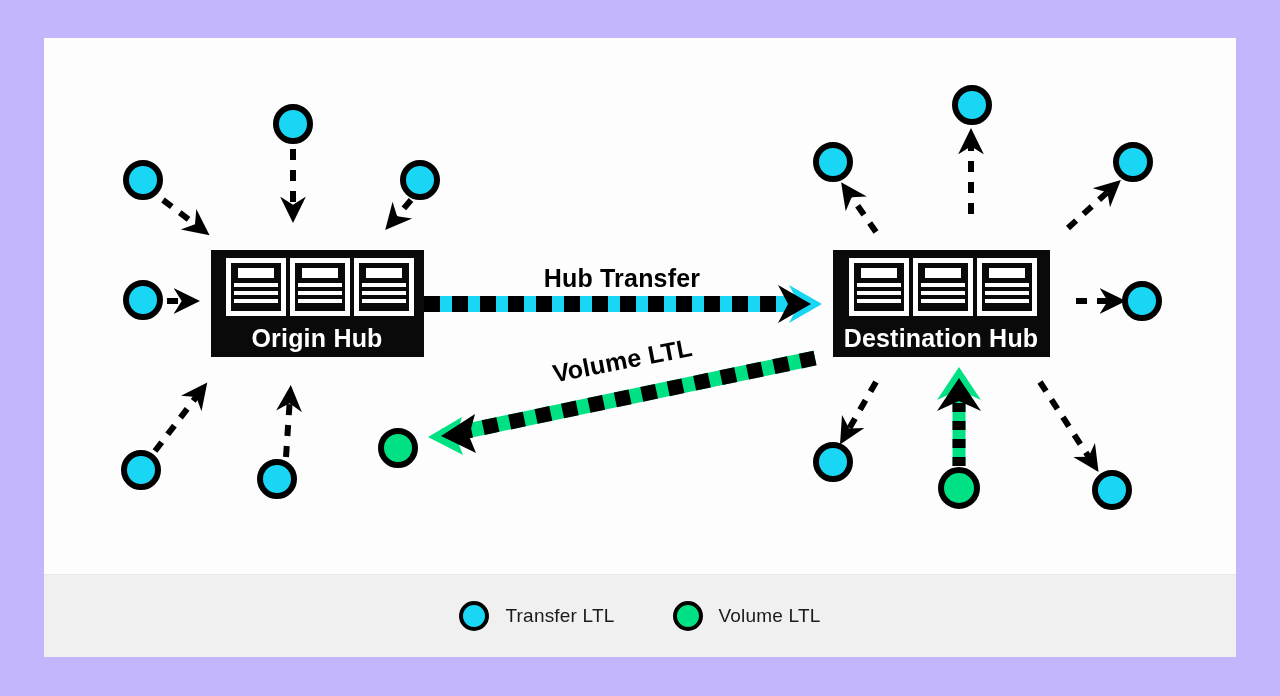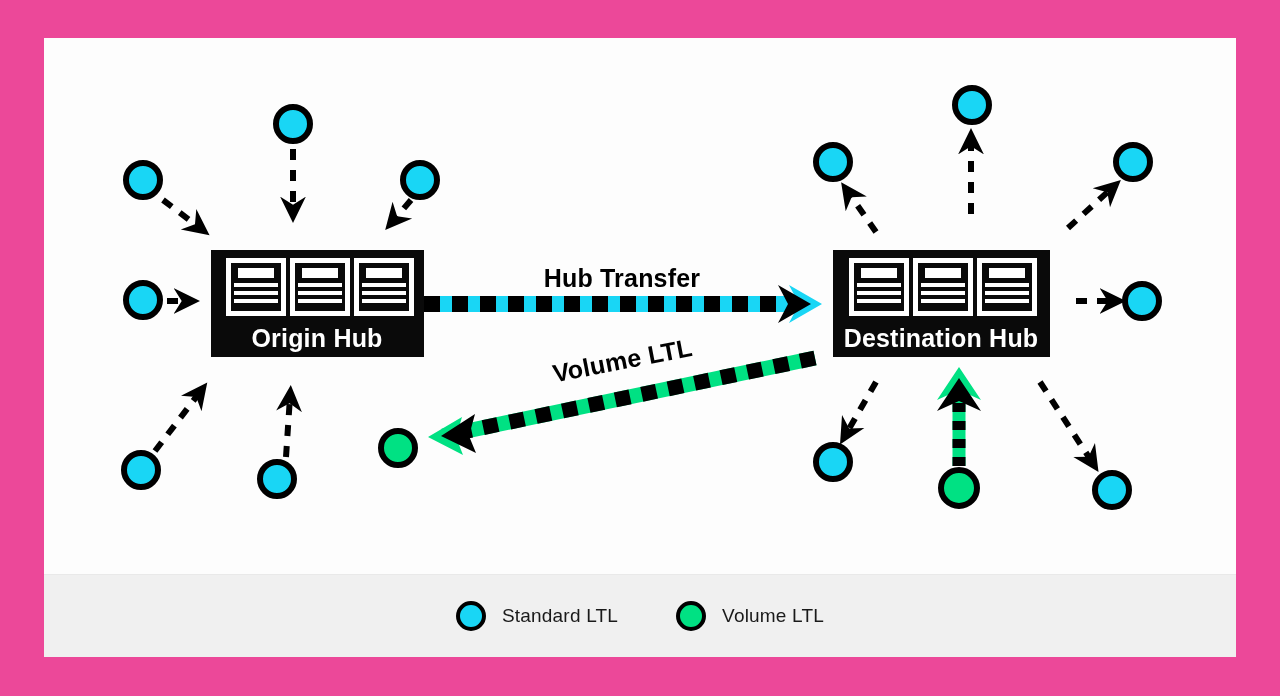--- a/index.html
+++ b/index.html
@@ -5,21 +5,21 @@
   html, body {
     margin: 0;
     padding: 0;
     background: #ffffff;
     font-family: "Liberation Sans", sans-serif;
   }
   #stage {
     position: relative;
     width: 1280px;
     height: 696px;
-    background: #ec4899;
+    background: #c4b5fd;
     overflow: hidden;
   }
   #card {
     position: absolute;
     left: 44px;
     top: 38px;
     width: 1192px;
     height: 619px;
     background: #fdfdfd;
     border: 1px solid #f2f2f2;
@@ -225,21 +225,21 @@
       <circle cx="1142" cy="301" r="17" fill="#19D6F5" stroke="#000000" stroke-width="6"></circle>
       <circle cx="833" cy="462" r="17" fill="#19D6F5" stroke="#000000" stroke-width="6"></circle>
       <circle cx="1112" cy="490" r="17" fill="#19D6F5" stroke="#000000" stroke-width="6"></circle>
       <circle cx="959" cy="488" r="18" fill="#00E183" stroke="#000000" stroke-width="6"></circle>
     </g>
   </svg>
 
   <div id="legend-bar">
     <div class="legend-item">
       <span class="legend-swatch" style="background:#19D6F5"></span>
-      <span class="legend-label">Standard LTL</span>
+      <span class="legend-label">Transfer LTL</span>
     </div>
     <div class="legend-item">
       <span class="legend-swatch" style="background:#00E183"></span>
       <span class="legend-label">Volume LTL</span>
     </div>
   </div>
 
 </div>
 
 </body></html>

